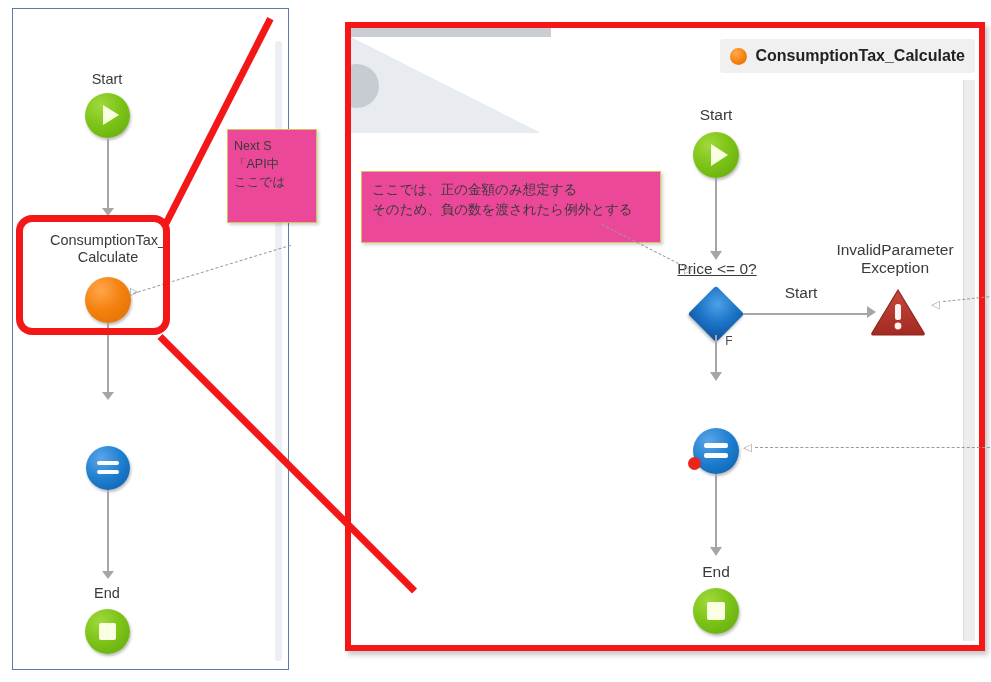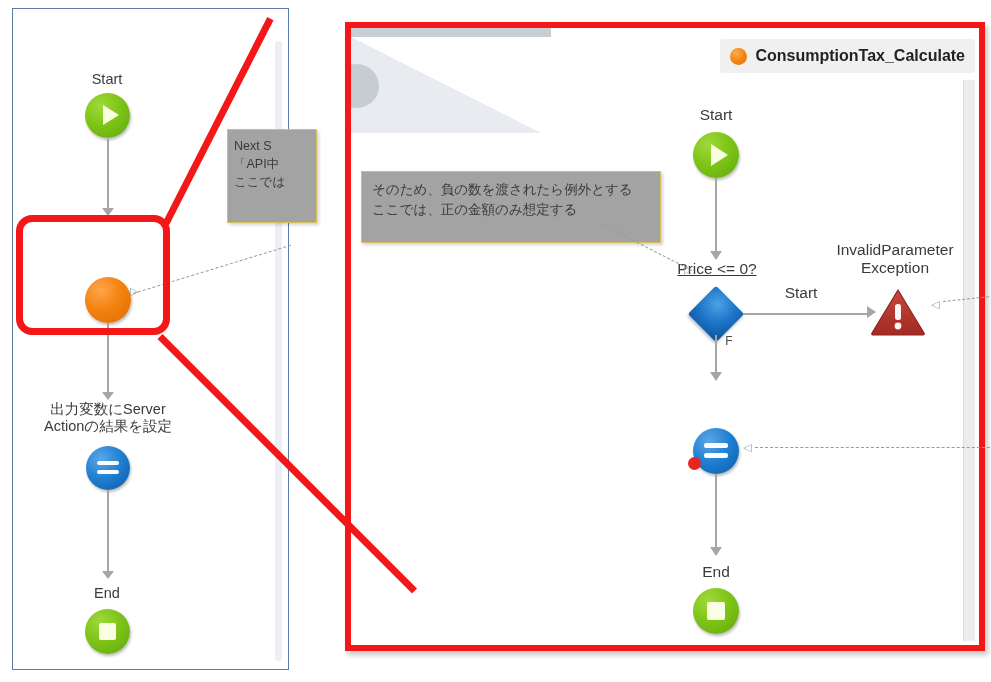--- a/index.html
+++ b/index.html
@@ -57,21 +57,21 @@
     position:absolute;width:0;height:0;border-style:solid;
     border-color:transparent;border-left-color:#a6a6a6;
   }
   .dash{position:absolute;border-top:1px dashed #9a9a9a;transform-origin:0 0;}
   .dash-head{
     position:absolute;font-size:11px;color:#9a9a9a;line-height:1;
   }
 
   
   .note{
-    position:absolute;background:#a3a3a3;border:1px solid #d6bf5c;
+    position:absolute;background:#ec4899;border:1px solid #d6bf5c;
     box-shadow:2px 2px 3px rgba(0,0,0,.18);
     color:#3a3a3a;line-height:1.45;overflow:hidden;
   }
 
   
   #left-panel{
     position:absolute;left:12px;top:8px;width:277px;height:662px;
     background:#ffffff;border:1px solid #5b7ca8;box-sizing:border-box;
   }
   #left-tab{
@@ -154,27 +154,27 @@
     <div id="left-scroll-track"></div>
 
     <div class="node-label" style="left:46px;top:62px;width:96px;font-size:14.5px;">Start</div>
     <div class="circle green-circle" style="left:72px;top:84px;width:45px;height:45px;">
       <span class="tri-play" style="left:18px;top:12px;border-width:10.5px 0 10.5px 16px;"></span>
     </div>
 
     <div class="conn" style="left:94px;top:130px;width:2px;height:72px;"></div>
     <div class="arrow-down" style="left:89px;top:199px;border-width:8px 6px 0 6px;"></div>
 
+    <div class="node-label" style="left:22px;top:223px;width:146px;font-size:14.5px;">ConsumptionTax_
+Calculate</div>
     <div class="circle orange-circle" style="left:72px;top:268px;width:46px;height:46px;"></div>
 
     <div class="conn" style="left:94px;top:314px;width:2px;height:72px;"></div>
     <div class="arrow-down" style="left:89px;top:383px;border-width:8px 6px 0 6px;"></div>
 
-    <div class="node-label" style="left:14px;top:392px;width:162px;font-size:14.5px;">出力変数にServer
-Actionの結果を設定</div>
     <div class="circle blue-circle" style="left:73px;top:437px;width:44px;height:44px;">
       <span class="eq-sign" style="left:11px;top:15px;width:22px;">
         <span style="height:4px;margin-bottom:5px;"></span>
         <span style="height:4px;"></span>
       </span>
     </div>
 
     <div class="conn" style="left:94px;top:481px;width:2px;height:84px;"></div>
     <div class="arrow-down" style="left:89px;top:562px;border-width:8px 6px 0 6px;"></div>
 
@@ -251,22 +251,22 @@
 
     <div class="conn" style="left:364px;top:446px;width:2px;height:76px;"></div>
     <div class="arrow-down" style="left:359px;top:519px;border-width:9px 6px 0 6px;"></div>
 
     <div class="node-label" style="left:310px;top:535px;width:110px;font-size:15.5px;">End</div>
     <div class="circle green-circle" style="left:342px;top:560px;width:46px;height:46px;">
       <span class="sq-stop" style="left:14px;top:14px;width:18px;height:18px;"></span>
     </div>
 
     <div class="note" style="left:10px;top:143px;width:278px;height:54px;padding:8px 10px;font-size:13.5px;">
+      <div>ここでは、正の金額のみ想定する</div>
       <div>そのため、負の数を渡されたら例外とする</div>
-      <div>ここでは、正の金額のみ想定する</div>
     </div>
 
     <div class="dash" style="left:251px;top:196px;width:96px;transform:rotate(27deg);"></div>
     <div class="dash-head" style="left:333px;top:236px;">▷</div>
 
     <div class="dash" style="left:592px;top:273px;width:56px;transform:rotate(-6deg);"></div>
     <div class="dash-head" style="left:580px;top:271px;">◁</div>
 
     <div class="dash" style="left:404px;top:419px;width:240px;"></div>
     <div class="dash-head" style="left:392px;top:414px;">◁</div>

